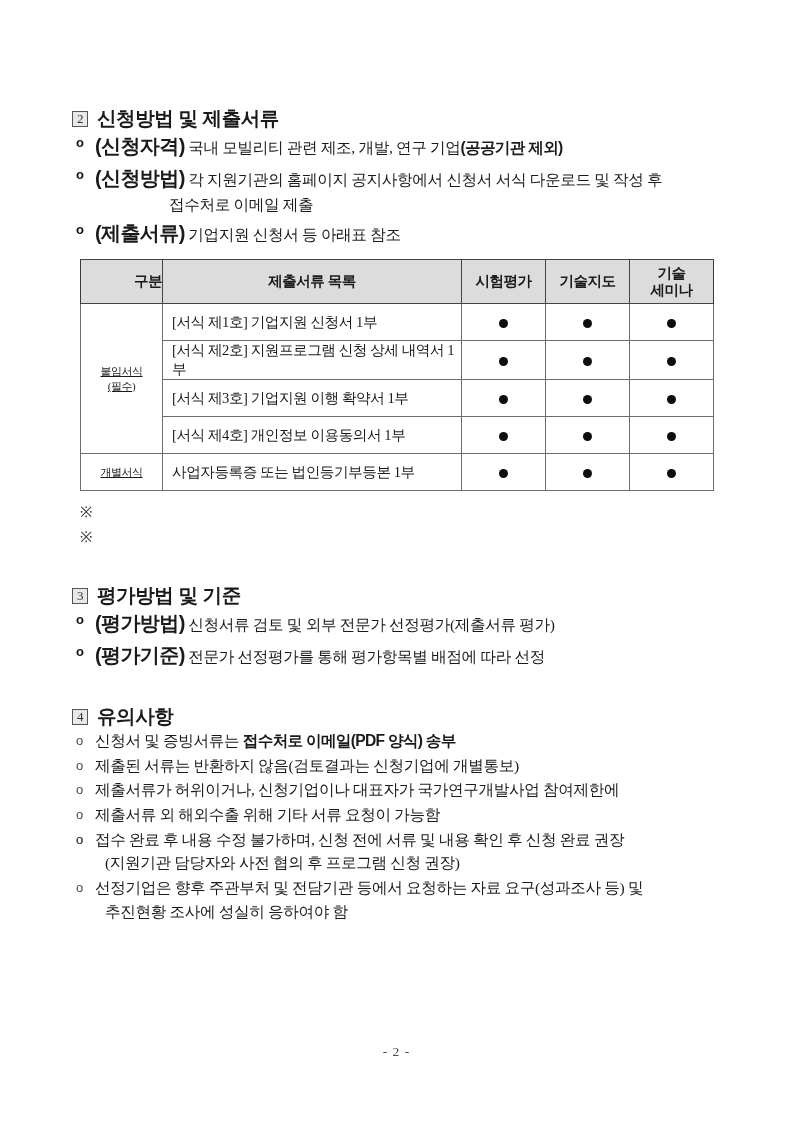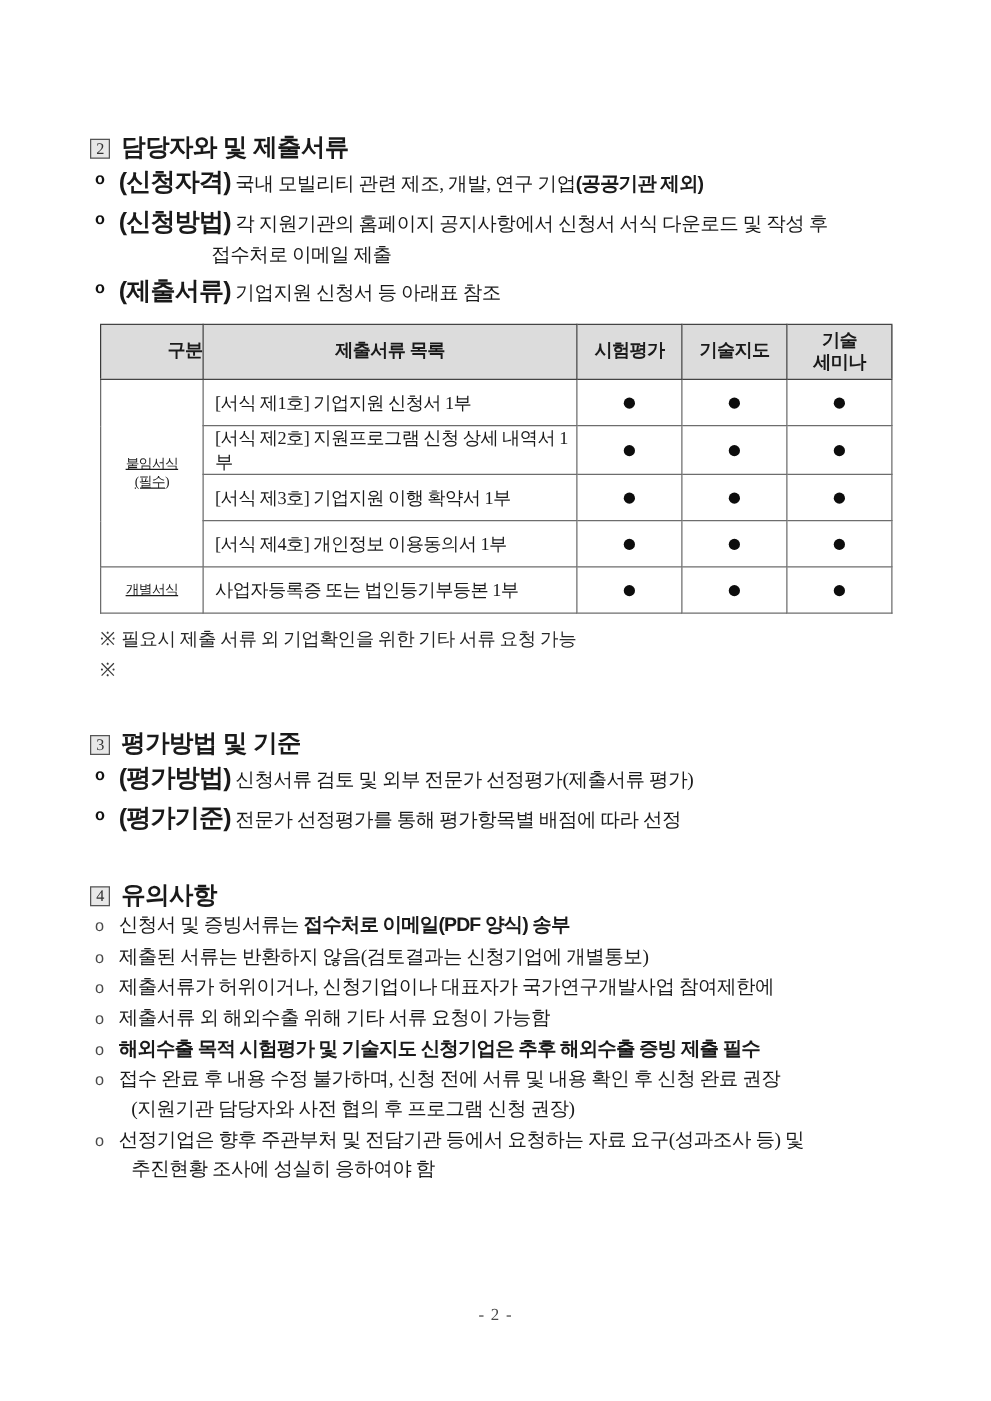--- a/index.html
+++ b/index.html
@@ -198,21 +198,21 @@
   }
 </style>
 </head>
 <body>
 
 <div class="page">
   <div class="content">
 
     <div class="section-head sec2">
       <span class="numbox">2</span>
-      <span class="headtext">담당자와 및 제출서류</span>
+      <span class="headtext">신청방법 및 제출서류</span>
     </div>
 
     <ul class="bullets strong-dots after-head">
       <li>
         <span class="bullet-mark">o</span>
         <span class="lbl">(신청자격)</span><span> 국내 모빌리티 관련 제조, 개발, 연구 기업</span><span class="bold">(공공기관 제외)</span>
       </li>
       <li>
         <span class="bullet-mark">o</span>
         <span class="lbl">(신청방법)</span><span> 각 지원기관의 홈페이지 공지사항에서 신청서 서식 다운로드 및 작성 후</span>
@@ -279,21 +279,20 @@
           <td><span class="dot"></span></td>
           <td><span class="dot"></span></td>
           <td><span class="dot"></span></td>
         </tr>
       </tbody>
     </table>
 
     <div class="notes">
       <div class="note">
         <span class="mk">※</span>
-        <span>필요시 제출 서류 외 기업확인을 위한 기타 서류 요청 가능</span>
       </div>
       <div class="note">
         <span class="mk">※</span>
       </div>
     </div>
 
     <div class="section-head sec3-head">
       <span class="numbox">3</span>
       <span class="headtext">평가방법 및 기준</span>
     </div>
@@ -326,21 +325,20 @@
       <li>
         <span class="bullet-mark">o</span>
         <span>제출서류가 허위이거나, 신청기업이나 대표자가 국가연구개발사업 참여제한에</span>
       </li>
       <li>
         <span class="bullet-mark">o</span>
         <span>제출서류 외 해외수출 위해 기타 서류 요청이 가능함</span>
       </li>
       <li>
         <span class="bullet-mark">o</span>
-        <span class="bold">해외수출 목적 시험평가 및 기술지도 신청기업은 추후 해외수출 증빙 제출 필수</span>
       </li>
       <li>
         <span class="bullet-mark">o</span>
         <span>접수 완료 후 내용 수정 불가하며, 신청 전에 서류 및 내용 확인 후 신청 완료 권장</span>
         <span class="hang2">(지원기관 담당자와 사전 협의 후 프로그램 신청 권장)</span>
       </li>
       <li>
         <span class="bullet-mark">o</span>
         <span>선정기업은 향후 주관부처 및 전담기관 등에서 요청하는 자료 요구(성과조사 등) 및</span>
         <span class="hang2">추진현황 조사에 성실히 응하여야 함</span>

